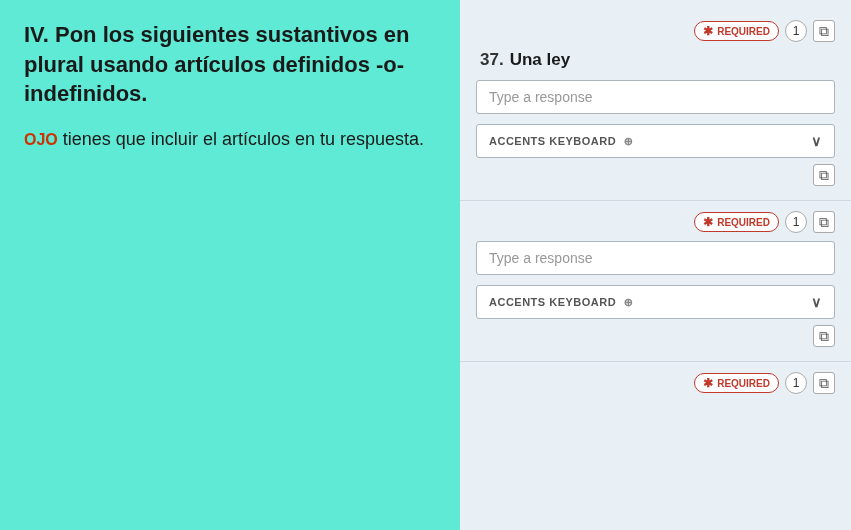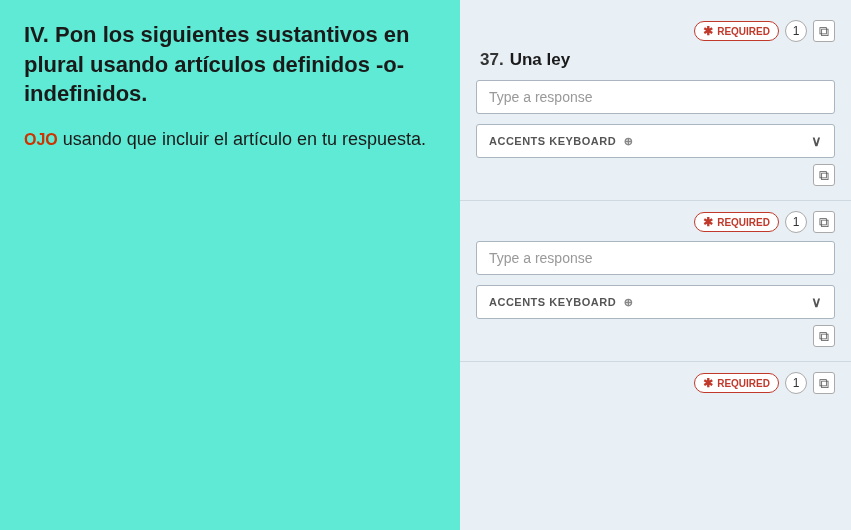--- a/index.html
+++ b/index.html
@@ -171,21 +171,21 @@
     .last-block {
       border-bottom: none;
     }
   </style>
 </head>
 <body>
 
 <div class="left-panel">
   <h2>IV. Pon los siguientes sustantivos en plural usando artículos definidos -o- indefinidos.</h2>
   <p class="ojo-line">
-    <span class="ojo-word">OJO</span><span> usando que incluir el artículo en tu respuesta.</span>
+    <span class="ojo-word">OJO</span><span> tienes que incluir el artículos en tu respuesta.</span>
   </p>
 </div>
 
 <div class="right-panel">
 
   <div class="question-block">
     <div class="question-header">
       <div class="required-badge">
         <span class="required-star">✱</span>
         <span>REQUIRED</span>

